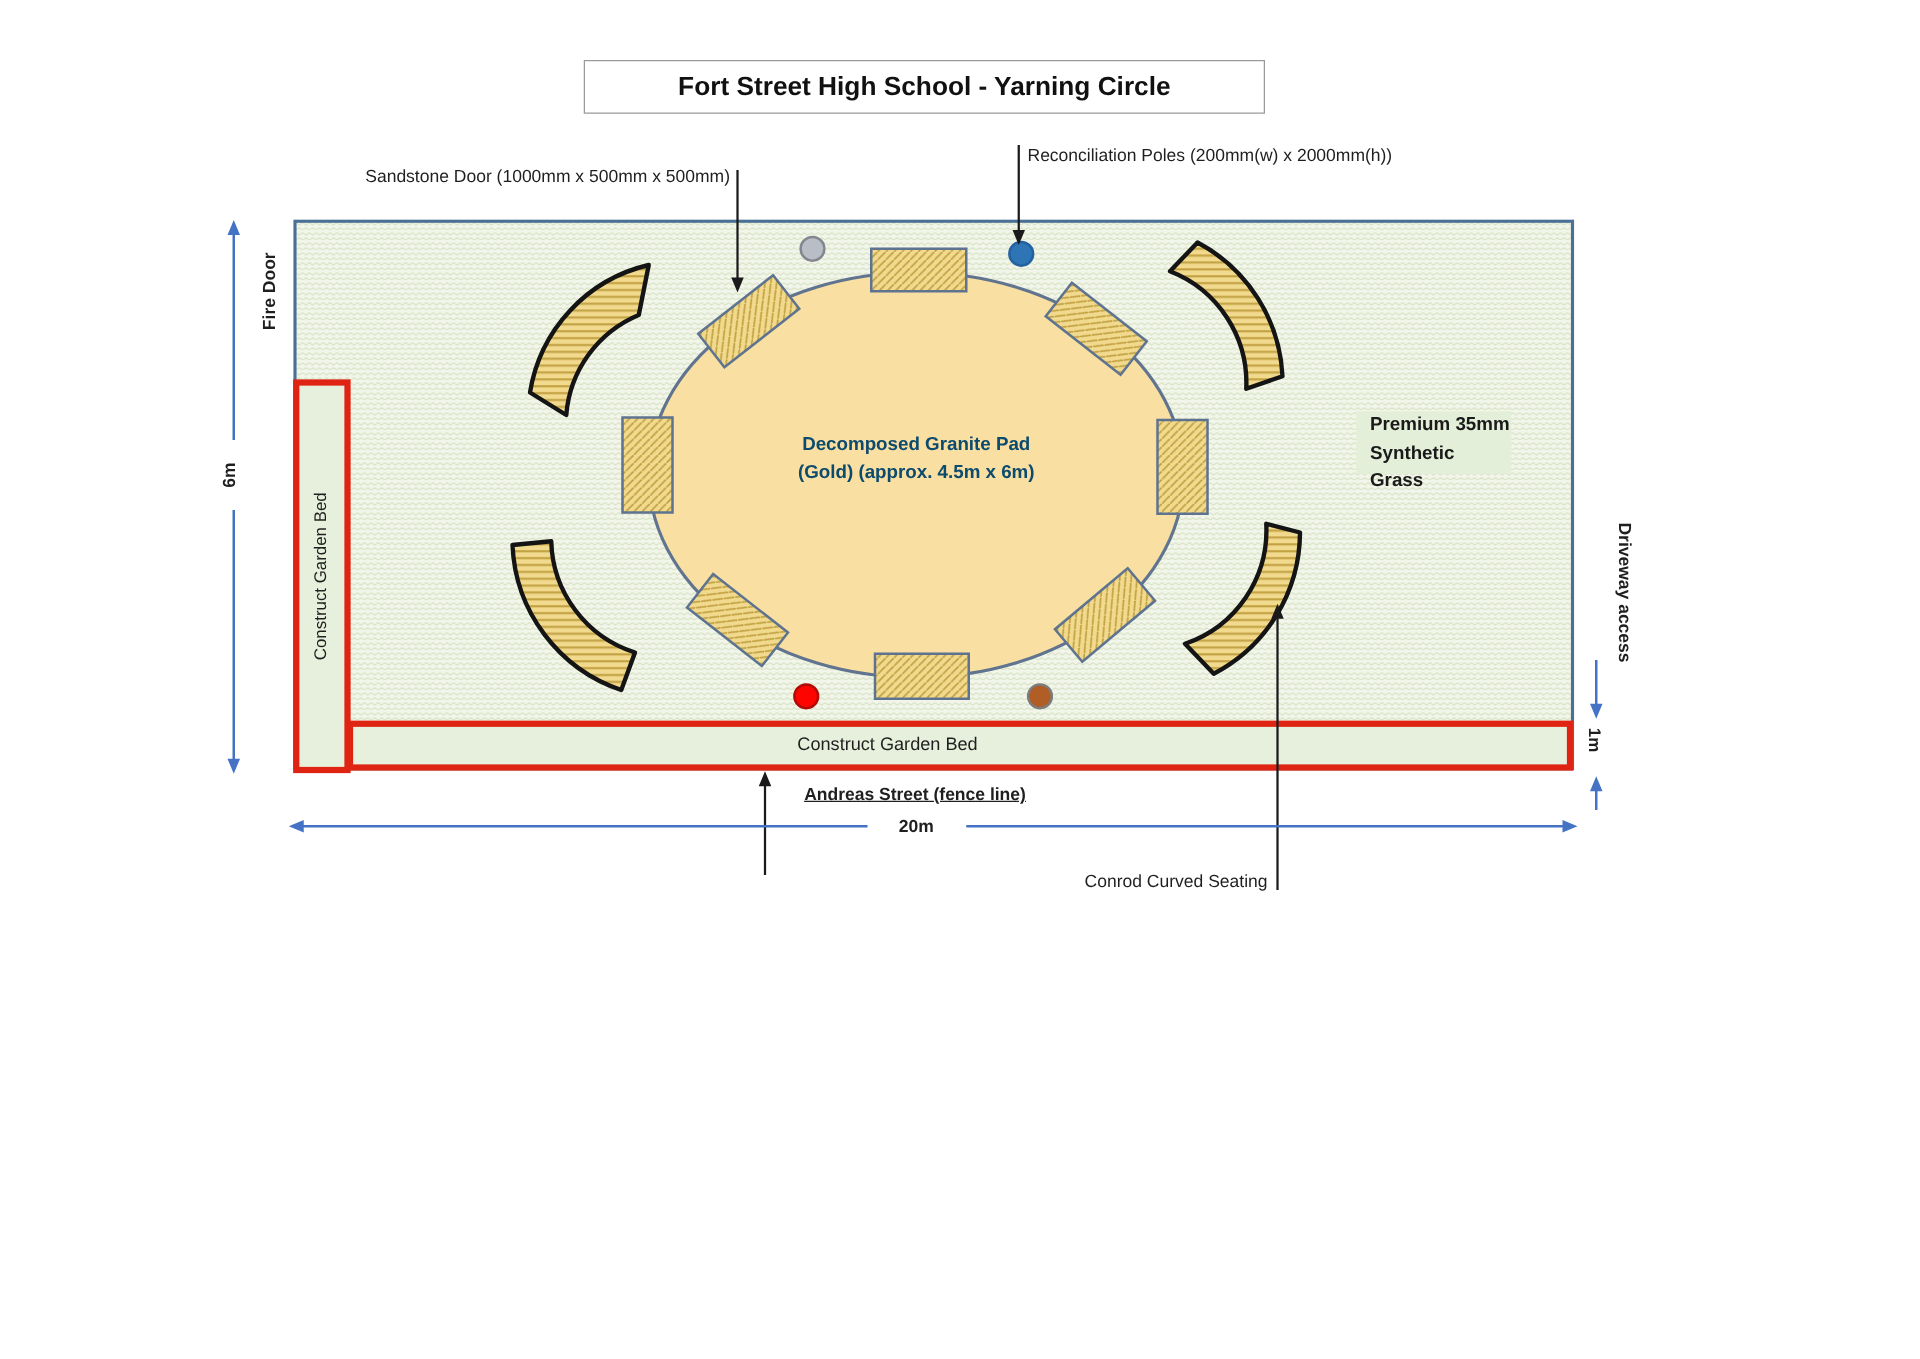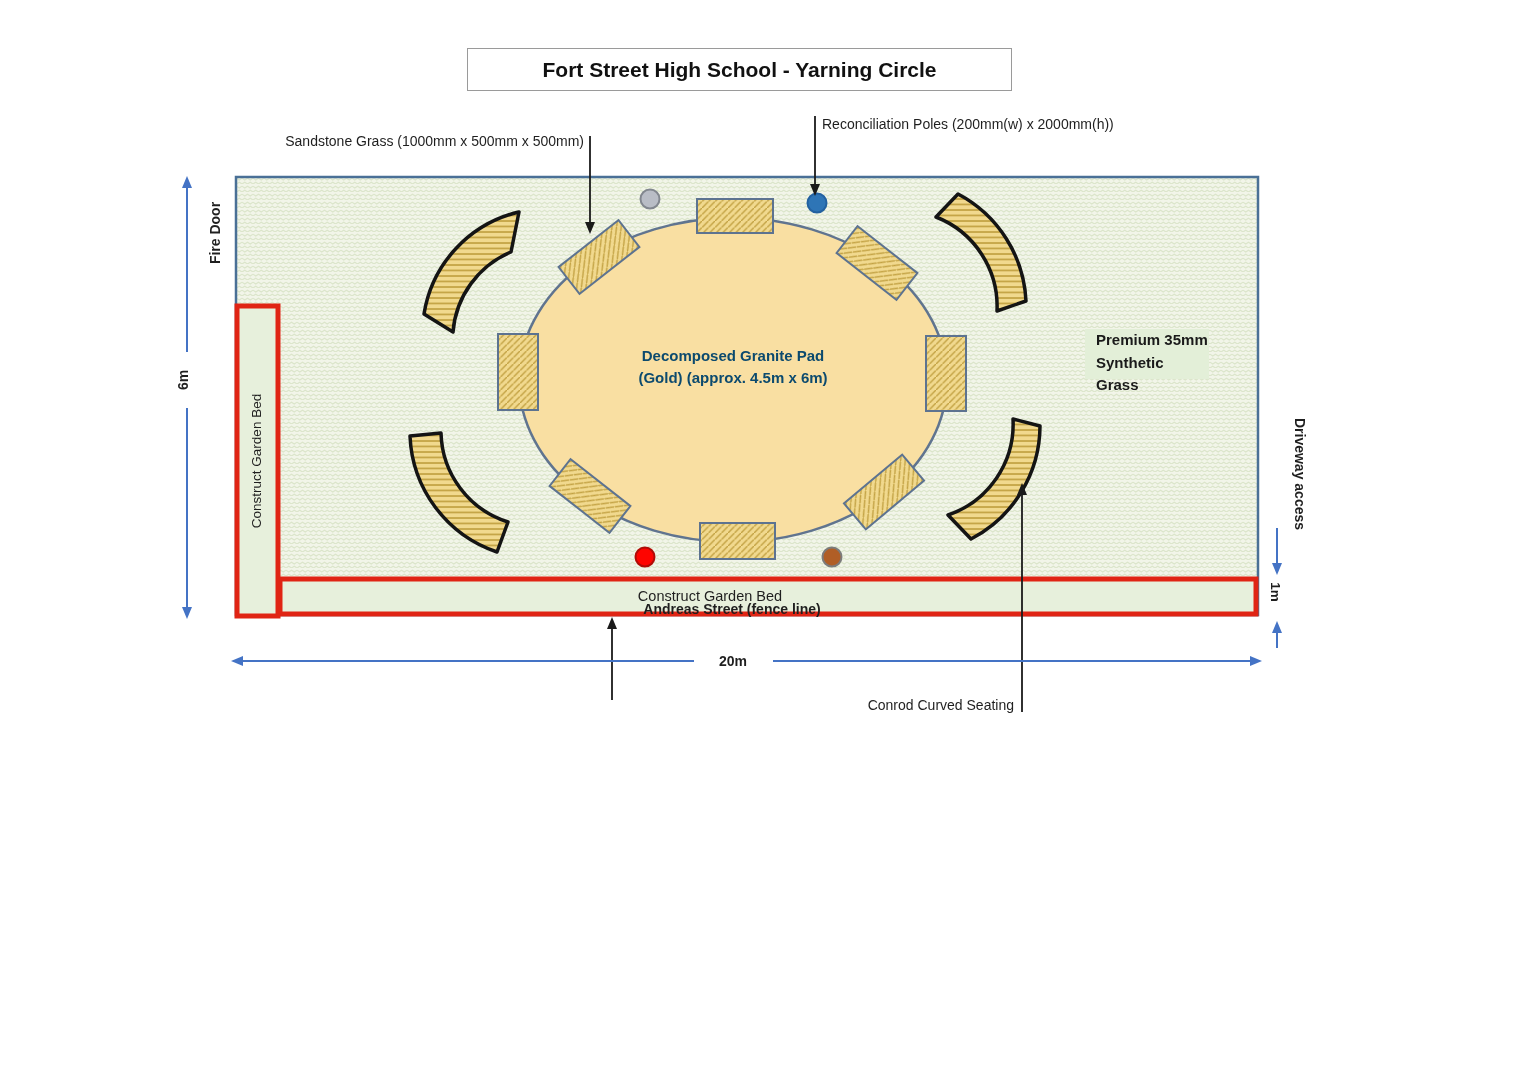--- a/index.html
+++ b/index.html
@@ -108,37 +108,37 @@
       <polygon points="1262,661 1250,656 1250,666"></polygon>
       <polygon points="1277,575 1272,563 1282,563"></polygon>
       <polygon points="1277,621 1272,633 1282,633"></polygon>
     </g>
   </svg>
 
   <div class="title-box">
     <span>Fort Street High School - Yarning Circle</span>
   </div>
 
-  <div class="lbl end-right" style="left:584px;top:141px;">Sandstone Grass (1000mm x 500mm x 500mm)</div>
+  <div class="lbl end-right" style="left:584px;top:141px;">Sandstone Door (1000mm x 500mm x 500mm)</div>
   <div class="lbl" style="left:822px;top:116px;">Reconciliation Poles (200mm(w) x 2000mm(h))</div>
   <div class="lbl end-right" style="left:1014px;top:705px;">Conrod Curved Seating</div>
 
   <div class="lbl vccw bold small" style="left:215px;top:233px;">Fire Door</div>
   <div class="lbl vccw bold small" style="left:183px;top:380px;">6m</div>
   <div class="lbl vccw smaller" style="left:257px;top:461px;">Construct Garden Bed</div>
   <div class="lbl vcw bold small" style="left:1300px;top:474px;">Driveway access</div>
   <div class="lbl vcw bold smaller" style="left:1275px;top:592px;">1m</div>
 
   <div class="lbl center granite-lbl" style="left:733px;top:367px;">
     <span style="display:block;">Decomposed Granite Pad</span>
     <span style="display:block;">(Gold) (approx. 4.5m x 6m)</span>
   </div>
 
   <div class="grass-box">
     <span>Premium 35mm</span>
     <span>Synthetic Grass</span>
   </div>
 
   <div class="lbl center" style="left:710px;top:597px;font-size:14.5px;">Construct Garden Bed</div>
-  <div class="lbl center bold" style="left:732px;top:609px;">Andreas Street (fence line)</div>
+  <div class="lbl center bold" style="left:732px;top:635px;text-decoration:underline;">Andreas Street (fence line)</div>
   <div class="lbl center bold small" style="left:733px;top:661px;">20m</div>
 
 </div>
 
 </body></html>

